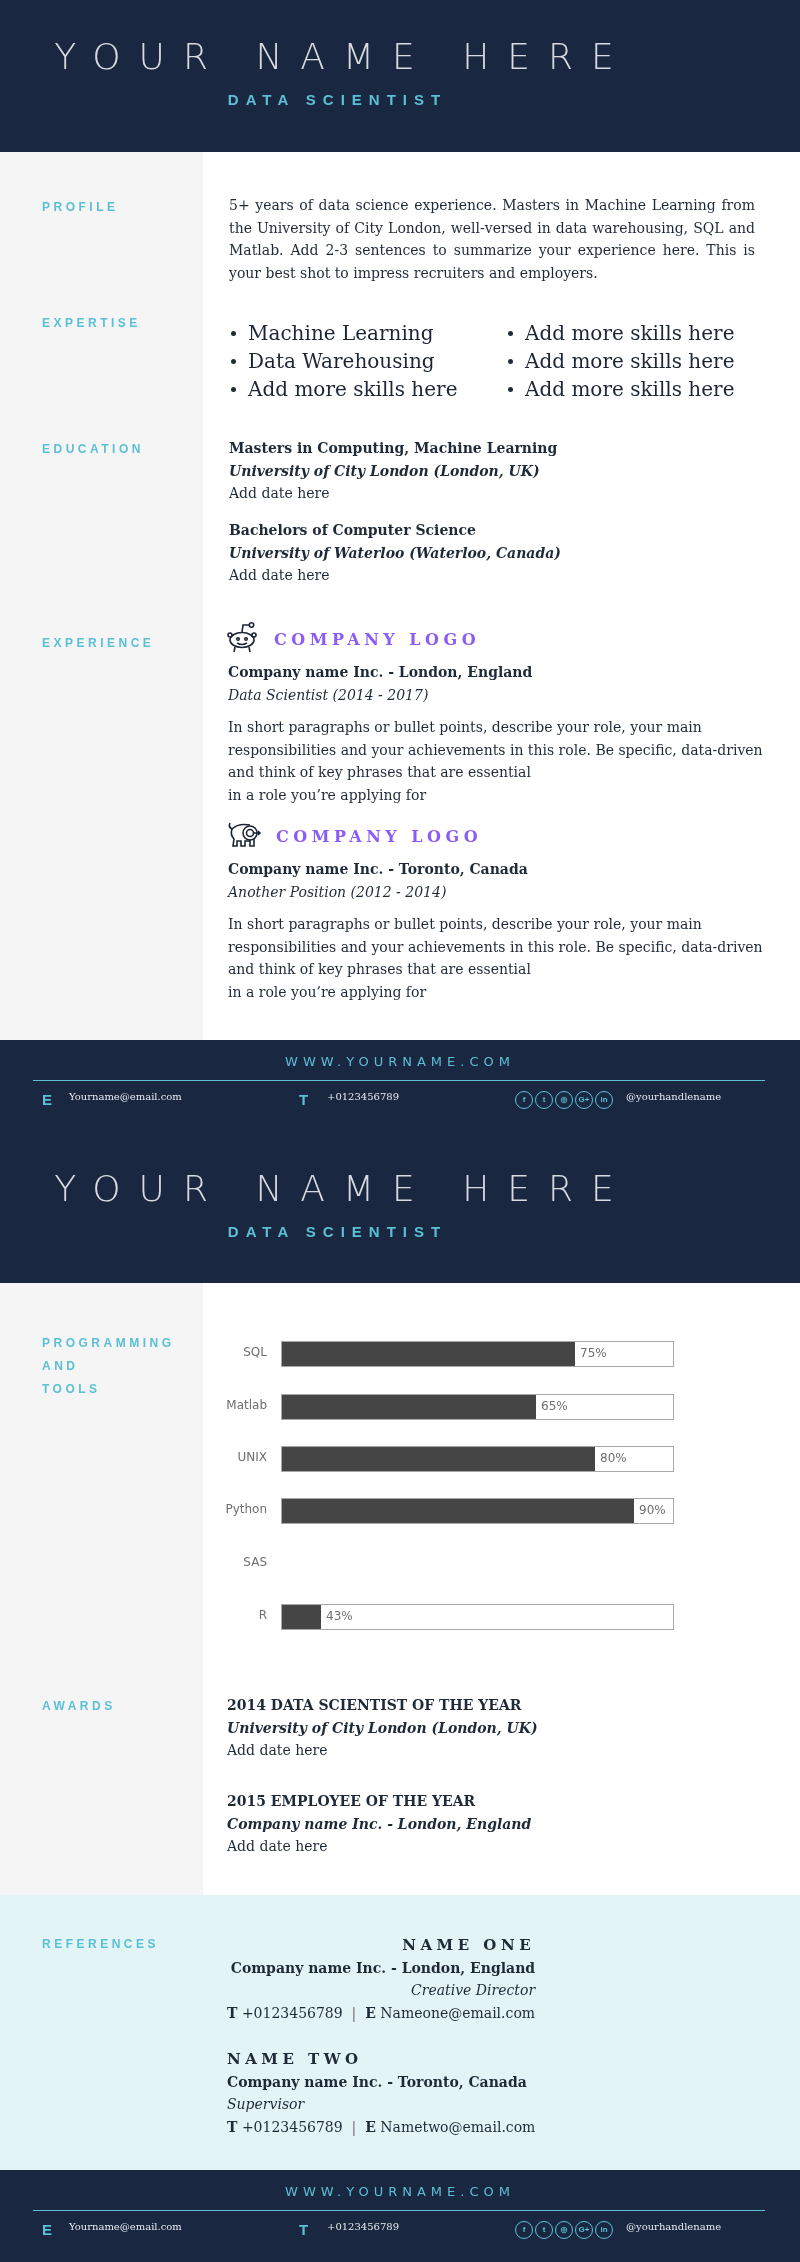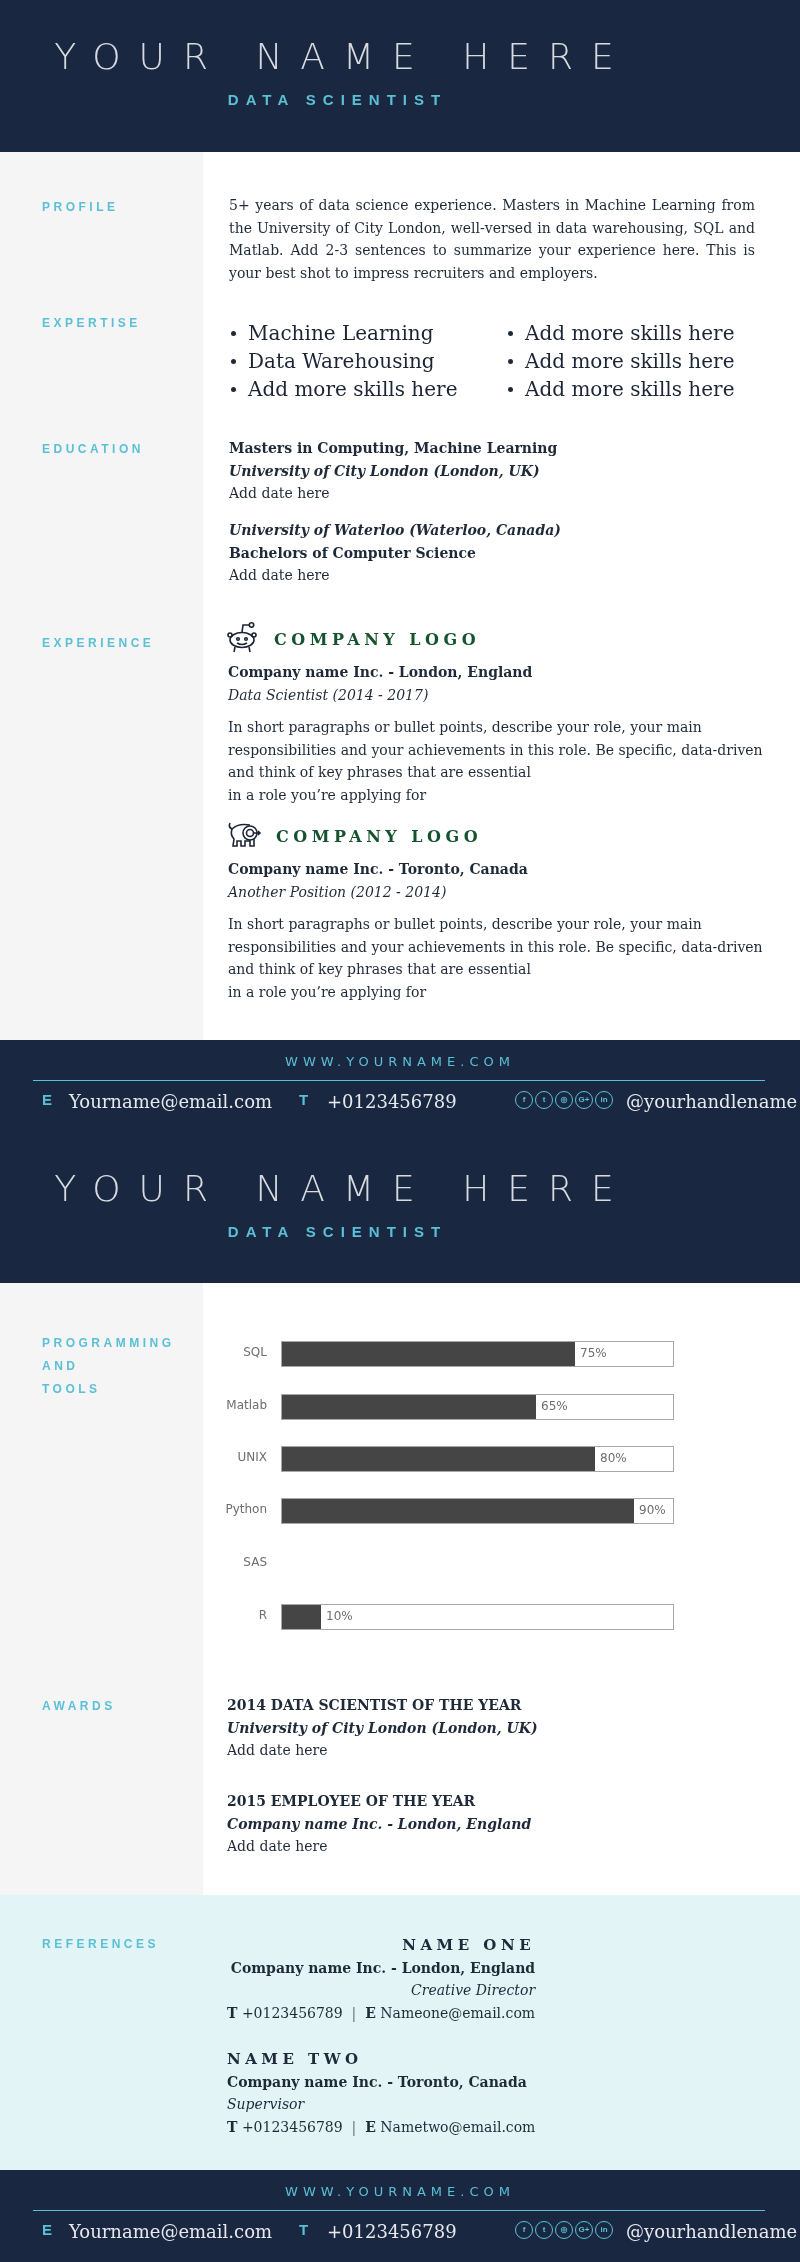--- a/index.html
+++ b/index.html
@@ -12,27 +12,27 @@
   .sidebar { position: absolute; left: 0; width: 203px; background: #f5f5f5; }
   .slabel { position: absolute; left: 42px; font-family: "Liberation Sans", sans-serif; font-weight: bold; font-size: 12px; letter-spacing: 3.5px; color: #5bc0d6; }
   .txt { position: absolute; font-size: 14px; line-height: 22.5px; color: #1f2a38; }
   .txt.just { text-align: justify; }
   .bold { font-weight: bold; }
   .ital { font-style: italic; }
   .bullets { position: absolute; list-style: none; font-size: 20px; }
   .bullets li { height: 28px; line-height: 28px; position: relative; padding-left: 19px; }
   .bullets li::before { content: ""; position: absolute; left: 2px; top: 12px; width: 5px; height: 5px; border-radius: 50%; background: #1f2a38; }
   .logo-row { position: absolute; display: flex; align-items: center; }
-  .logo-row .ltxt { font-weight: bold; font-size: 16px; letter-spacing: 4.5px; color: #14532d; margin-left: 12px; }
+  .logo-row .ltxt { font-weight: bold; font-size: 16px; letter-spacing: 4.5px; color: #8b5cf6; margin-left: 12px; }
   .footer { position: absolute; left: 0; width: 800px; }
   .footer .url { position: absolute; top: 14px; width: 800px; text-align: center; font-family: "DejaVu Sans", sans-serif; font-size: 13px; letter-spacing: 5px; color: #5bc0d6; }
   .footer .rule { position: absolute; left: 33px; width: 732px; top: 40px; height: 1px; background: #5bc0d6; }
   .footer .row { position: absolute; top: 48px; left: 0; width: 800px; height: 26px; }
   .footer .lbl { position: absolute; font-family: "Liberation Sans", sans-serif; font-weight: bold; font-size: 15px; color: #5bc0d6; top: 3px; }
-  .footer .val { position: absolute; font-size: 18px; color: #e6e9ee; top: 3px; }
+  .footer .val { position: absolute; font-size: 10px; color: #e6e9ee; top: 3px; }
   .social { position: absolute; top: 3px; left: 515px; display: flex; gap: 2px; }
   .social span { display: inline-block; width: 18px; height: 18px; border: 1px solid #5bc0d6; border-radius: 50%; color: #5bc0d6; font-family: "Liberation Sans", sans-serif; font-size: 8px; font-weight: bold; line-height: 16px; text-align: center; }
   .bar-row { position: absolute; left: 205px; height: 26px; width: 470px; }
   .bar-row .blabel { position: absolute; right: 408px; top: 4px; font-family: "DejaVu Sans", sans-serif; font-size: 12px; color: #6e6e6e; text-align: right; }
   .bar-row .track { position: absolute; left: 76px; width: 393px; height: 26px; border: 1px solid #a8a8a8; background: #ffffff; }
   .bar-row .fill { position: absolute; left: 0; top: 0; height: 24px; background: #454545; }
   .bar-row .pct { position: absolute; top: 4px; font-family: "DejaVu Sans", sans-serif; font-size: 12px; color: #6e6e6e; }
   .refname { font-weight: bold; font-size: 15px; letter-spacing: 4.5px; }
 </style>
 </head>
@@ -61,22 +61,22 @@
   <li>Add more skills here</li>
 </ul>
 
 <div class="slabel" style="top:442px;">EDUCATION</div>
 <div class="txt" style="left:229px;top:437px;">
   <div class="bold">Masters in Computing, Machine Learning</div>
   <div class="bold ital">University of City London (London, UK)</div>
   <div>Add date here</div>
 </div>
 <div class="txt" style="left:229px;top:519px;">
+  <div class="bold">Bachelors of Computer Science</div>
   <div class="bold ital">University of Waterloo (Waterloo, Canada)</div>
-  <div class="bold">Bachelors of Computer Science</div>
   <div>Add date here</div>
 </div>
 
 <div class="slabel" style="top:636px;">EXPERIENCE</div>
 
 <div class="logo-row" style="left:226px;top:621px;">
   <span>
     <svg width="36" height="32" viewBox="0 0 36 32" fill="none" stroke="#1c2535" stroke-width="1.6">
       <ellipse cx="16" cy="19" rx="12" ry="7.5"></ellipse>
       <circle cx="12" cy="18" r="1.3"></circle>
@@ -188,21 +188,21 @@
         <span class="pct" style="left: 357px;">90%</span>
       </div>
     </div>
     <div class="bar-row" style="top: 1551px;">
       <span class="blabel">SAS</span>
     </div>
     <div class="bar-row" style="top: 1604px;">
       <span class="blabel">R</span>
       <div class="track">
         <div class="fill" style="width: 39px;"></div>
-        <span class="pct" style="left: 44px;">10%</span>
+        <span class="pct" style="left: 44px;">43%</span>
       </div>
     </div>
   </div>
 
 <div class="slabel" style="top:1699px;">AWARDS</div>
 <div class="txt" style="left:227px;top:1694px;">
   <div class="bold">2014 DATA SCIENTIST OF THE YEAR</div>
   <div class="bold ital">University of City London (London, UK)</div>
   <div>Add date here</div>
 </div>

